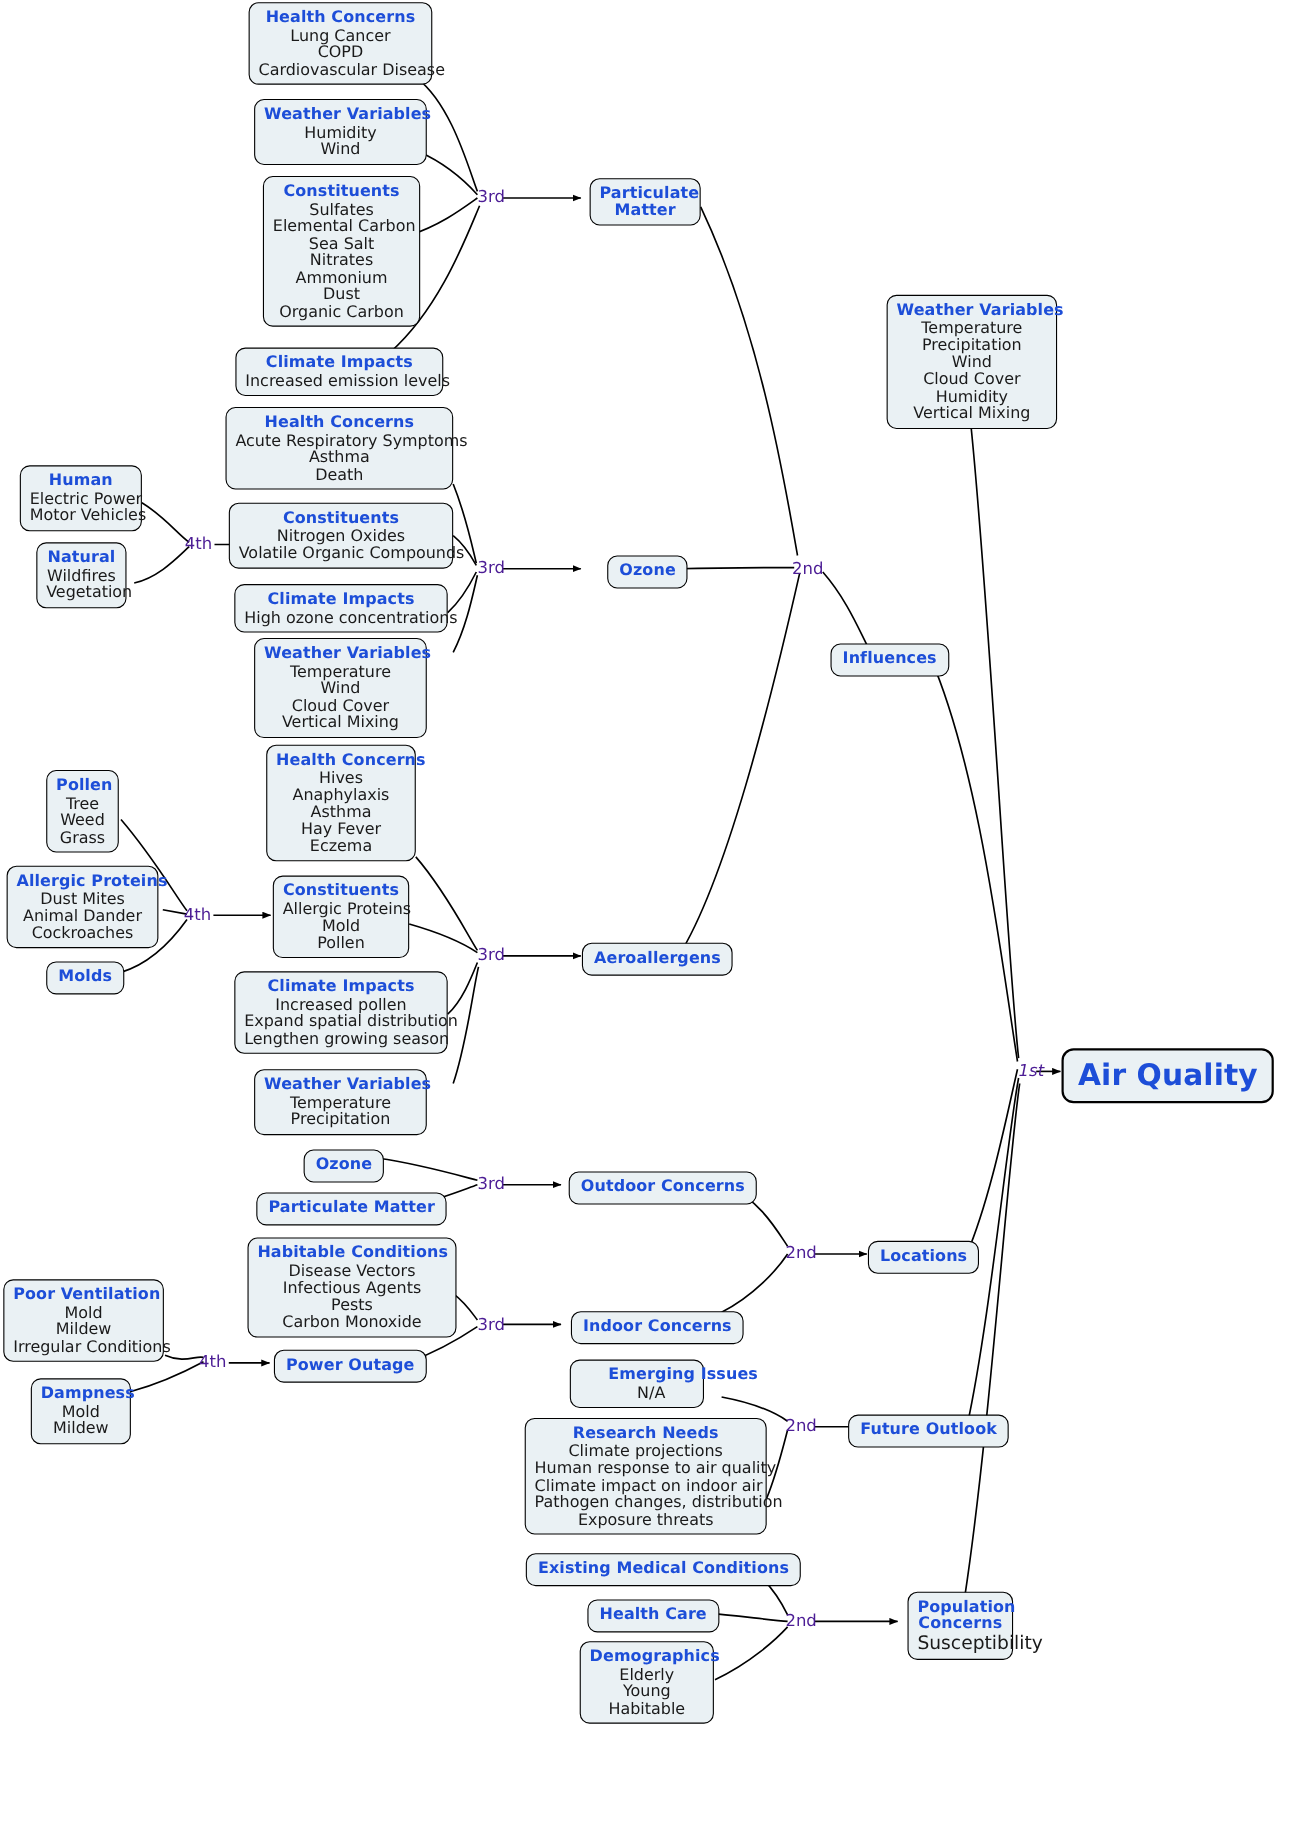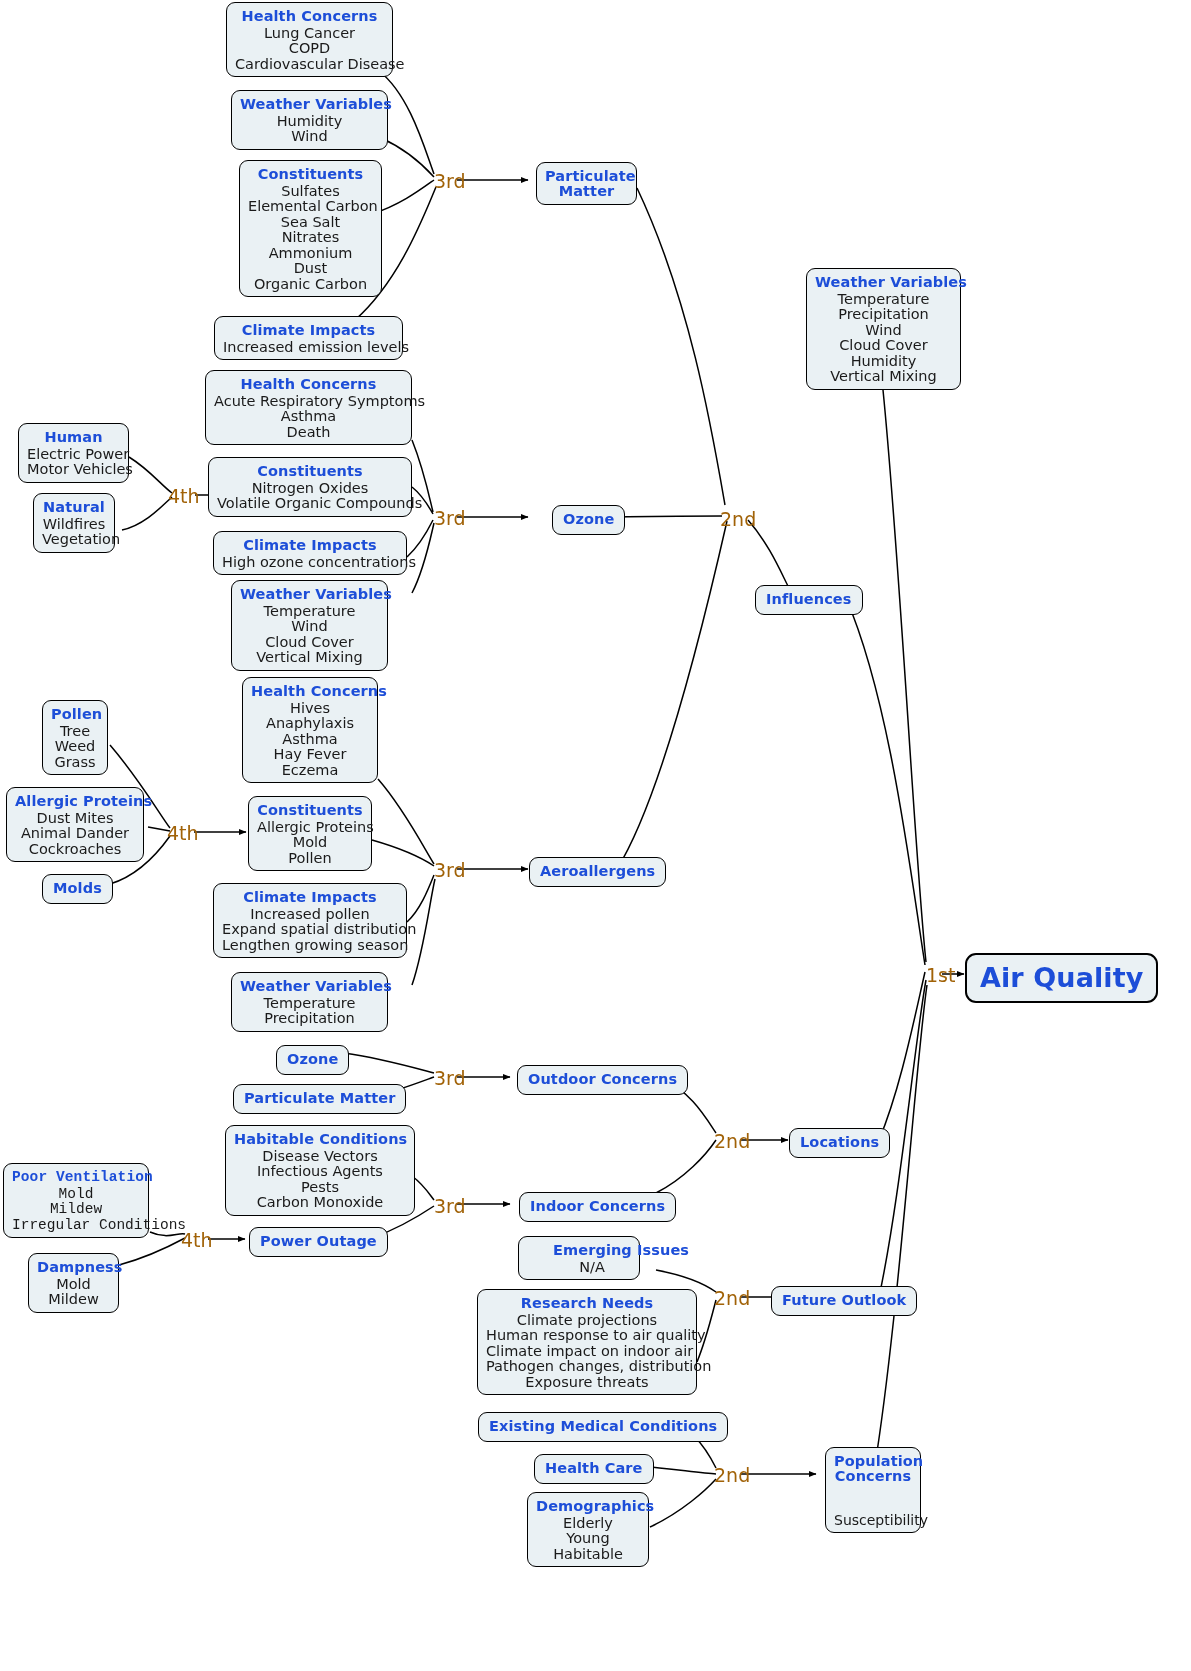--- a/index.html
+++ b/index.html
@@ -38,29 +38,28 @@
   .node.solo{ padding:6px 10px 7px 10px; }
   .node.solo .ttl{ padding:0; }
   .node.root{
     border-width:2px;
     border-radius:11px;
     padding:7px 13px 9px 13px;
   }
   .node.root .ttl{ font-size:27px; }
   .node .sub{
     display:block;
-    font-size:14px;
+    font-size:17px;
     color:#1a1a1a;
     padding-top:2px;
-    margin-top:27px;
   }
   .edge-label{
     position:absolute;
-    font-size:19px;
-    color:#a16207;
+    font-size:15px;
+    color:#4c1d95;
     background:transparent;
     white-space:nowrap;
     line-height:1;
   }
 </style>
 </head>
 <body>
 
 <div id="canvas">
 
@@ -143,21 +142,21 @@
   <div class="edge-label" style="left:168px;top:487px;">4th</div>
   <div class="edge-label" style="left:434px;top:861px;">3rd</div>
   <div class="edge-label" style="left:167px;top:824px;">4th</div>
   <div class="edge-label" style="left:434px;top:1069px;">3rd</div>
   <div class="edge-label" style="left:434px;top:1197px;">3rd</div>
   <div class="edge-label" style="left:181px;top:1231px;">4th</div>
   <div class="edge-label" style="left:714px;top:1132px;">2nd</div>
   <div class="edge-label" style="left:714px;top:1289px;">2nd</div>
   <div class="edge-label" style="left:714px;top:1466px;">2nd</div>
   <div class="edge-label" style="left:720px;top:510px;">2nd</div>
-  <div class="edge-label" style="left:926px;top:966px;">1st</div>
+  <div class="edge-label" style="left:926px;top:966px;font-style:italic;">1st</div>
 
   <div class="node" style="left:226px;top:2px;width:167px;">
     <span class="ttl">Health Concerns</span>
     <span class="itm">Lung Cancer</span>
     <span class="itm">COPD</span>
     <span class="itm">Cardiovascular Disease</span>
   </div>
 
   <div class="node" style="left:231px;top:90px;width:157px;">
     <span class="ttl">Weather Variables</span>
@@ -299,21 +298,21 @@
   </div>
 
   <div class="node solo" style="left:249px;top:1227px;">
     <span class="ttl">Power Outage</span>
   </div>
 
   <div class="node solo" style="left:519px;top:1192px;">
     <span class="ttl">Indoor Concerns</span>
   </div>
 
-  <div class="node" style="left:3px;top:1163px;width:146px;font-family:Liberation Mono, monospace;">
+  <div class="node" style="left:3px;top:1163px;width:146px;">
     <span class="ttl">Poor Ventilation</span>
     <span class="itm">Mold</span>
     <span class="itm">Mildew</span>
     <span class="itm">Irregular Conditions</span>
   </div>
 
   <div class="node" style="left:28px;top:1253px;width:91px;">
     <span class="ttl">Dampness</span>
     <span class="itm">Mold</span>
     <span class="itm">Mildew</span>

